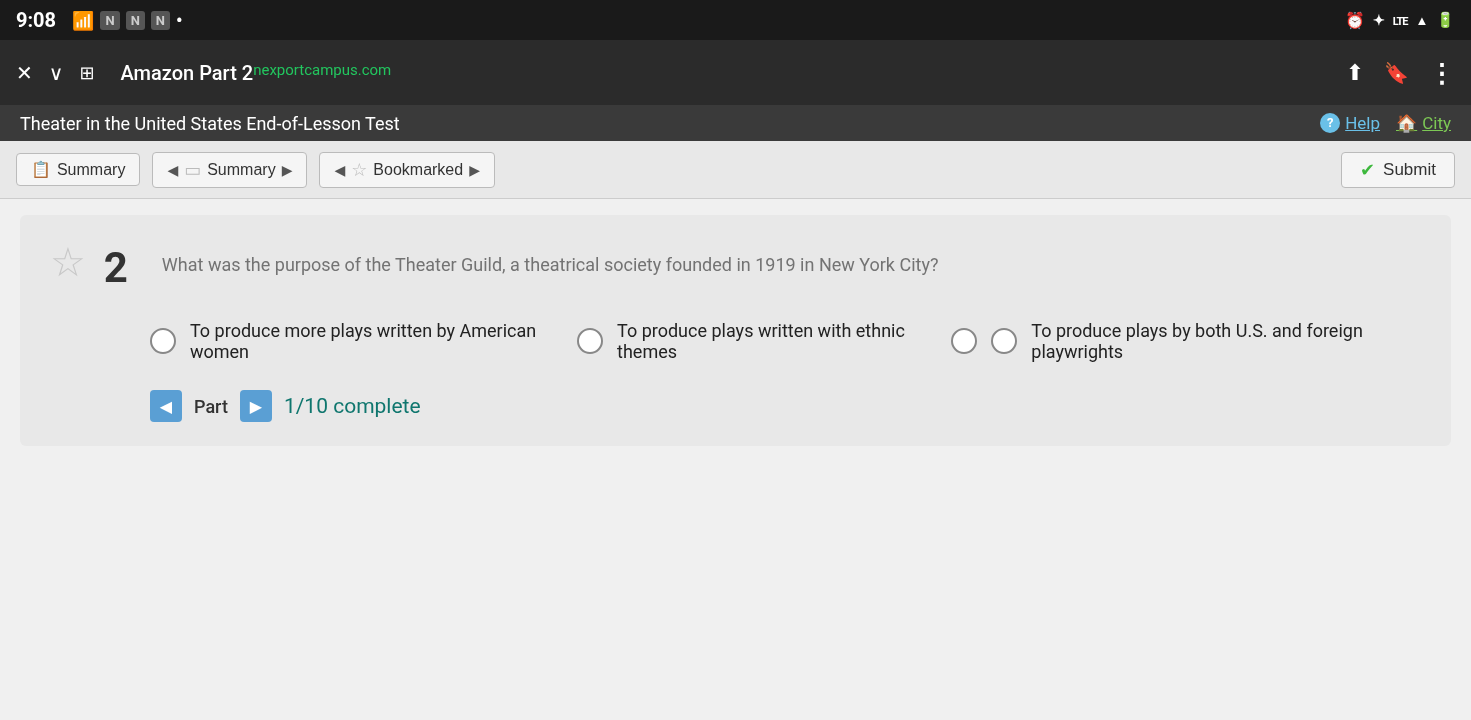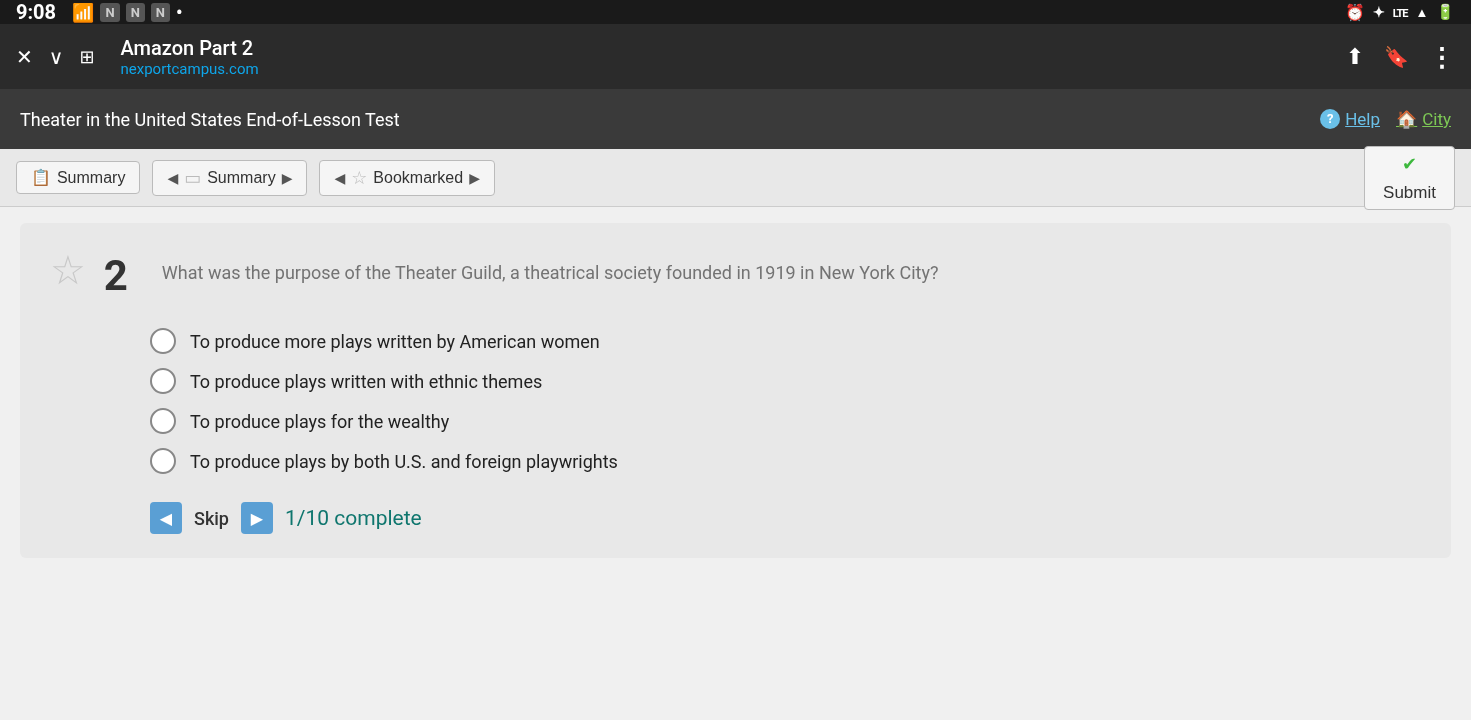--- a/index.html
+++ b/index.html
@@ -2,21 +2,21 @@
 <html><head>
   <meta charset="utf-8">
   <style>
     * { margin: 0; padding: 0; box-sizing: border-box; }
     body { width: 1471px; height: 720px; background: #f0f0f0; font-family: 'Roboto', Arial, sans-serif; overflow: hidden; }
 
     
     .status-bar {
       background: #1a1a1a;
       color: #fff;
-      height: 24px;
+      height: 40px;
       display: flex;
       align-items: center;
       padding: 0 16px;
       font-size: 18px;
       font-weight: bold;
       gap: 10px;
     }
     .status-bar .time { font-size: 20px; font-weight: bold; margin-right: 6px; }
     .status-bar .status-icons { display: flex; gap: 6px; align-items: center; }
     .status-bar .status-right { margin-left: auto; display: flex; align-items: center; gap: 8px; font-size: 14px; }
@@ -24,29 +24,29 @@
     
     .browser-bar {
       background: #2b2b2b;
       height: 65px;
       display: flex;
       align-items: center;
       padding: 0 16px;
       gap: 18px;
     }
     .browser-bar .nav-icons { display: flex; gap: 16px; align-items: center; color: #fff; font-size: 22px; }
-    .browser-bar .title-area { display: flex; flex-direction: column; margin-left: 8px; }
+    .browser-bar .title-area { display: flex; margin-left: 8px; }
     .browser-bar .title-area .page-title { color: #fff; font-size: 20px; font-weight: 500; }
-    .browser-bar .title-area .url { color: #0ea5e9; font-size: 15px; }
+    .browser-bar .title-area .url { color: #22c55e; font-size: 15px; }
     .browser-bar .right-icons { margin-left: auto; display: flex; gap: 20px; align-items: center; color: #fff; font-size: 22px; }
 
     
     .lesson-bar {
       background: #3a3a3a;
-      height: 60px;
+      height: 36px;
       display: flex;
       align-items: center;
       padding: 0 20px;
       color: #fff;
       font-size: 18px;
       gap: 31px;
     }
     .lesson-bar .lesson-title { flex: 1; }
     .lesson-bar .lesson-actions { display: flex; gap: 16px; align-items: center; }
     .lesson-bar .help-btn { color: #6ac0e8; text-decoration: underline; font-size: 17px; display: flex; align-items: center; gap: 5px; cursor: pointer; }
@@ -102,21 +102,21 @@
       display: flex;
       align-items: flex-start;
       gap: 18px;
       margin-bottom: 28px;
     }
     .question-star { font-size: 40px; color: #c8c8c8; line-height: 1; }
     .question-num { font-size: 42px; font-weight: bold; color: #333; min-width: 40px; }
     .question-text { font-size: 18px; color: #737373; line-height: 1.5; padding-top: 8px; }
 
     
-    .options { margin-left: 100px; display: flex; flex-direction: column; gap: 14px; margin-bottom: 28px; }
+    .options { margin-left: 100px; display: flex; flex-direction: row; gap: 14px; margin-bottom: 28px; }
     .option-row { display: flex; align-items: center; gap: 14px; font-size: 18px; color: #222; }
     .radio-btn {
       width: 26px; height: 26px;
       border-radius: 50%;
       border: 2px solid #888;
       background: #fff;
       flex-shrink: 0;
       cursor: pointer;
       display: flex; align-items: center; justify-content: center;
     }
@@ -209,21 +209,21 @@
     <span style="color:#bbb;font-size:18px;">▭</span>
     <span>Summary</span>
     <span class="arrow">▶</span>
   </button>
   <button class="toolbar-btn">
     <span class="arrow">◀</span>
     <span class="star-icon">☆</span>
     <span>Bookmarked</span>
     <span class="arrow">▶</span>
   </button>
-  <button class="toolbar-btn submit-btn" style="margin-left:auto;flex-direction:column;">
+  <button class="toolbar-btn submit-btn" style="margin-left:auto;">
     <span class="icon-check"></span>
     <span>Submit</span>
   </button>
 </div>
 
 <div class="question-area">
   <div class="question-header">
     <span class="question-star">☆</span>
     <span class="question-num">2</span>
     <span class="question-text">What was the purpose of the Theater Guild, a theatrical society founded in 1919 in New York City?</span>
@@ -233,27 +233,26 @@
     <div class="option-row">
       <div class="radio-btn"></div>
       <span>To produce more plays written by American women</span>
     </div>
     <div class="option-row">
       <div class="radio-btn"></div>
       <span>To produce plays written with ethnic themes</span>
     </div>
     <div class="option-row">
       <div class="radio-btn"></div>
-      <span>To produce plays for the wealthy</span>
     </div>
     <div class="option-row">
       <div class="radio-btn"></div>
       <span>To produce plays by both U.S. and foreign playwrights</span>
     </div>
   </div>
 
   <div class="skip-row">
     <button class="skip-nav-btn">◀</button>
-    <span class="skip-label">Skip</span>
+    <span class="skip-label">Part</span>
     <button class="skip-nav-btn">▶</button>
     <span class="progress-text">1/10 complete</span>
   </div>
 </div>
 
 </body></html>

